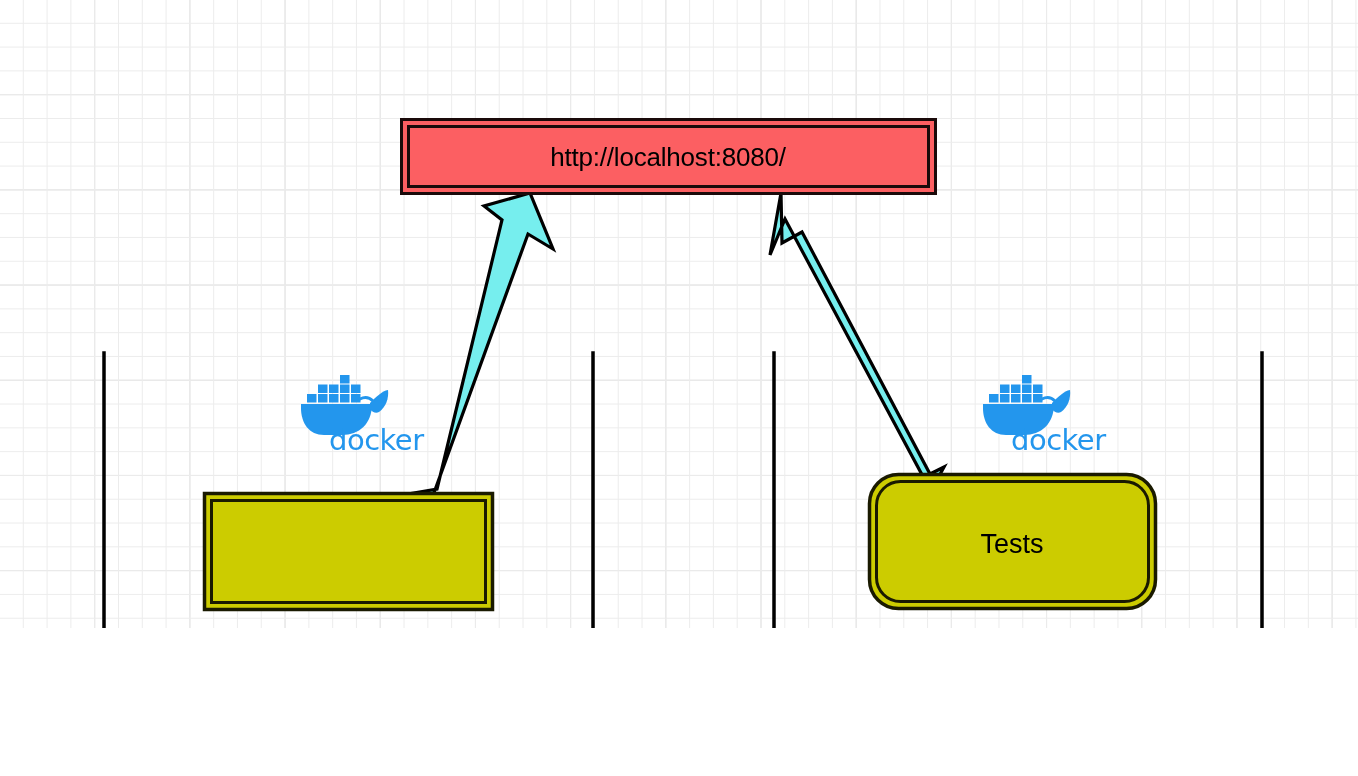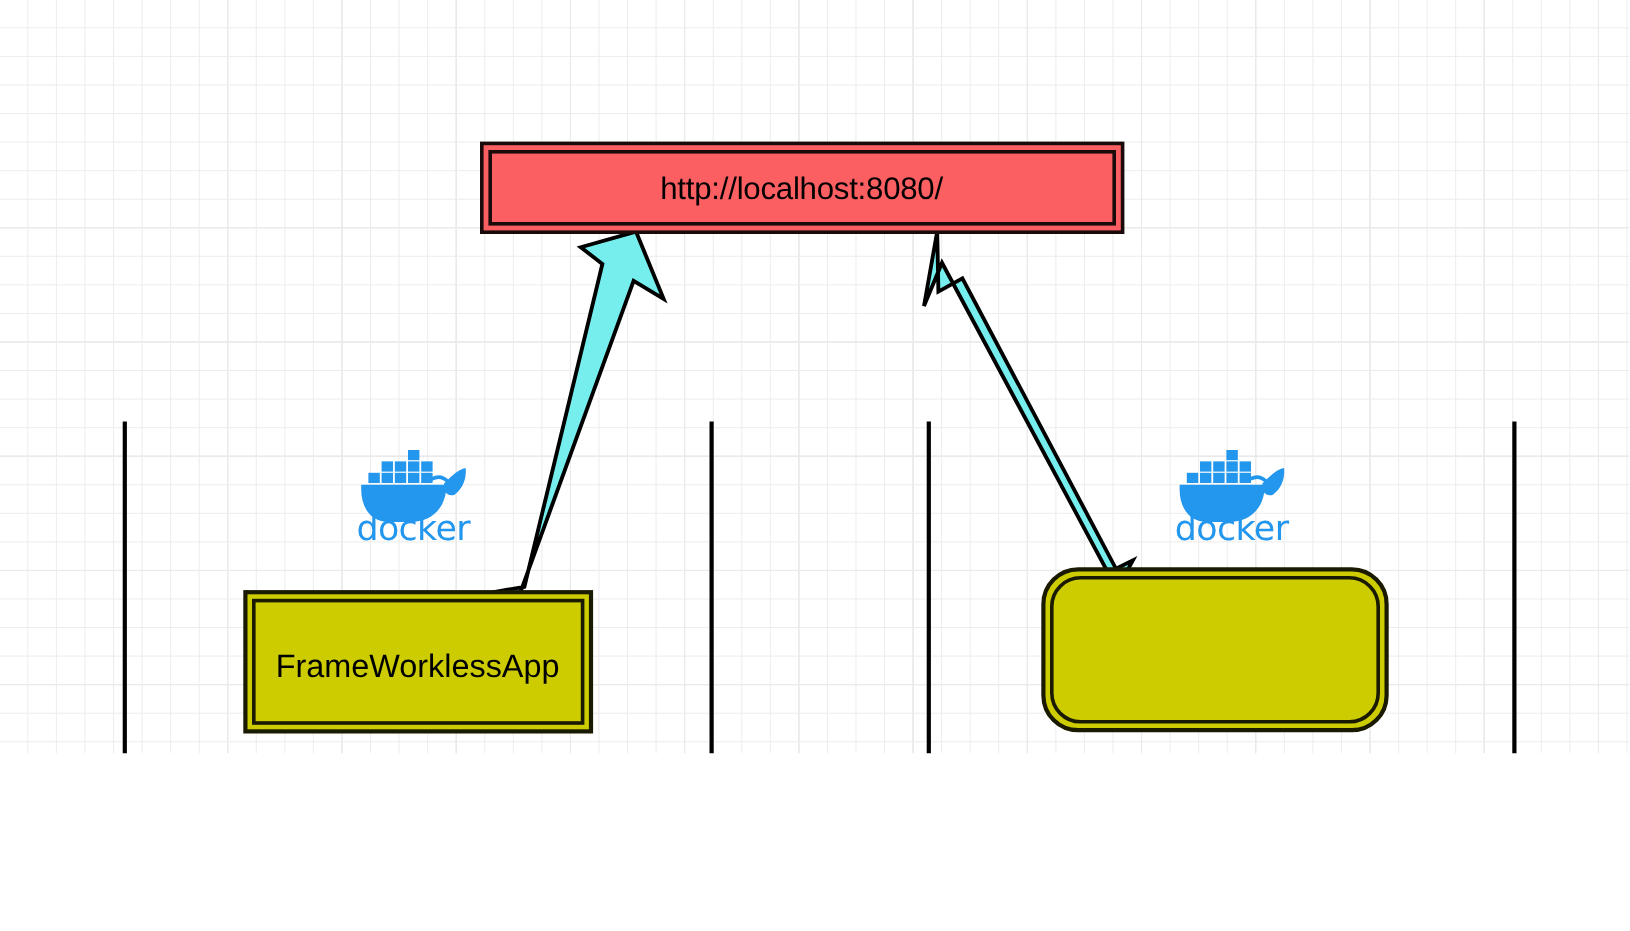--- a/index.html
+++ b/index.html
@@ -75,20 +75,21 @@
   }
   
   .docker-word {
     position: absolute;
     font-family: "DejaVu Sans", sans-serif;
     font-size: 29px;
     font-weight: 500;
     color: #2396ed;
     letter-spacing: -0.5px;
     white-space: nowrap;
+    margin-left: 32px;
   }
   #docker-word-left  { left: 297px; top: 423px; }
   #docker-word-right { left: 979px; top: 423px; }
 </style>
 </head>
 <body>
 
 <div id="canvas">
 
   <div id="grid"></div>
@@ -197,20 +198,20 @@
                C 89 21 86 30 79 35
                C 76 37 72 35 70 32
                Z" fill="#2396ed"></path>
       <path d="M 60 22 C 66 19 70 21 73 24" fill="none" stroke="#2396ed" stroke-width="3" stroke-linecap="round"></path>
     </g>
 
   </svg>
 
   <div class="lbl" id="url-label">http://localhost:8080/</div>
 
-  <div class="lbl" id="app-label">FrameWorklessApp</div>
-
+
+  <div class="lbl" id="tests-label">Tests</div>
 
   <div class="docker-word" id="docker-word-left">docker</div>
 
   <div class="docker-word" id="docker-word-right">docker</div>
 
 </div>
 
 </body></html>

